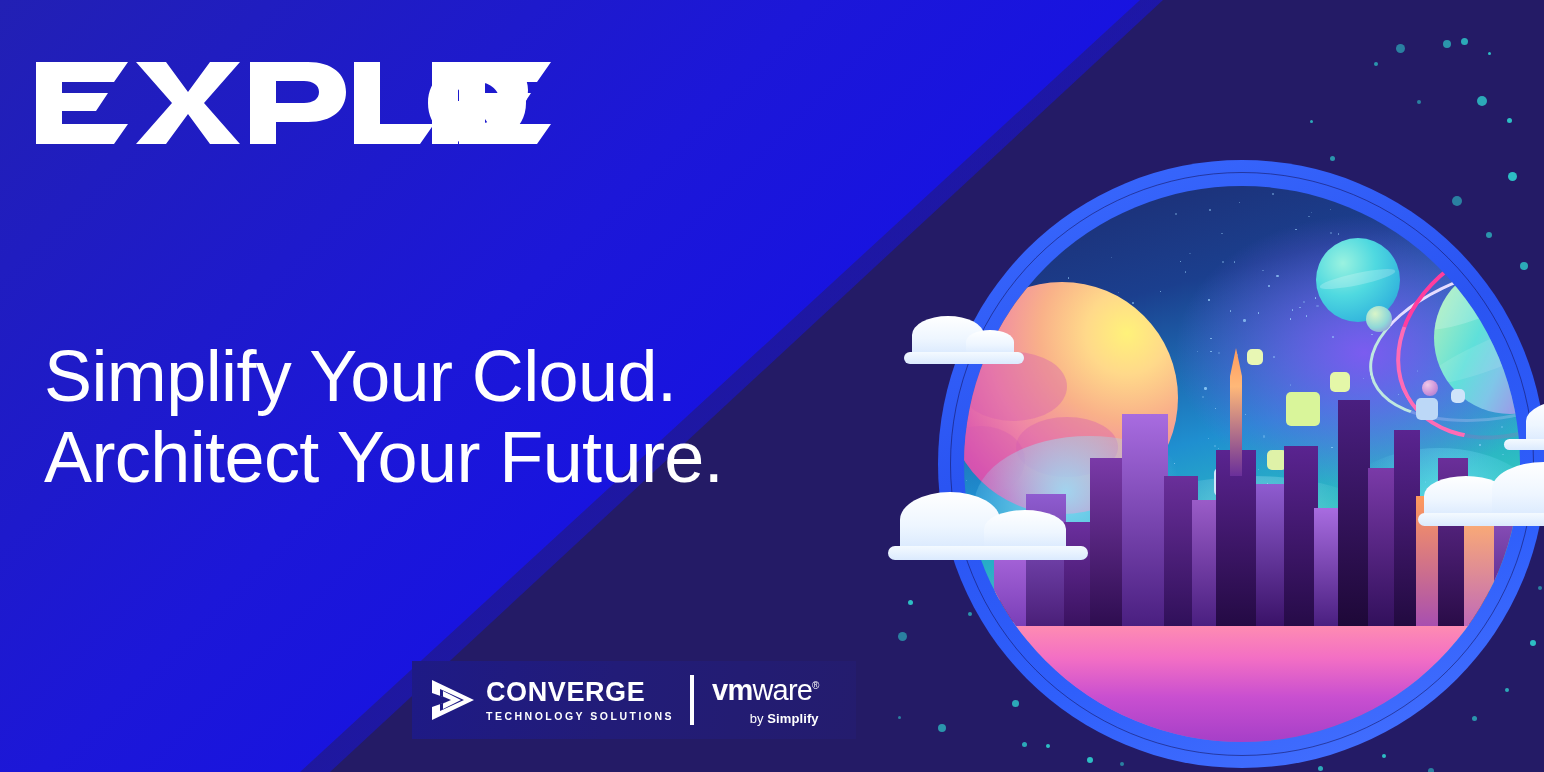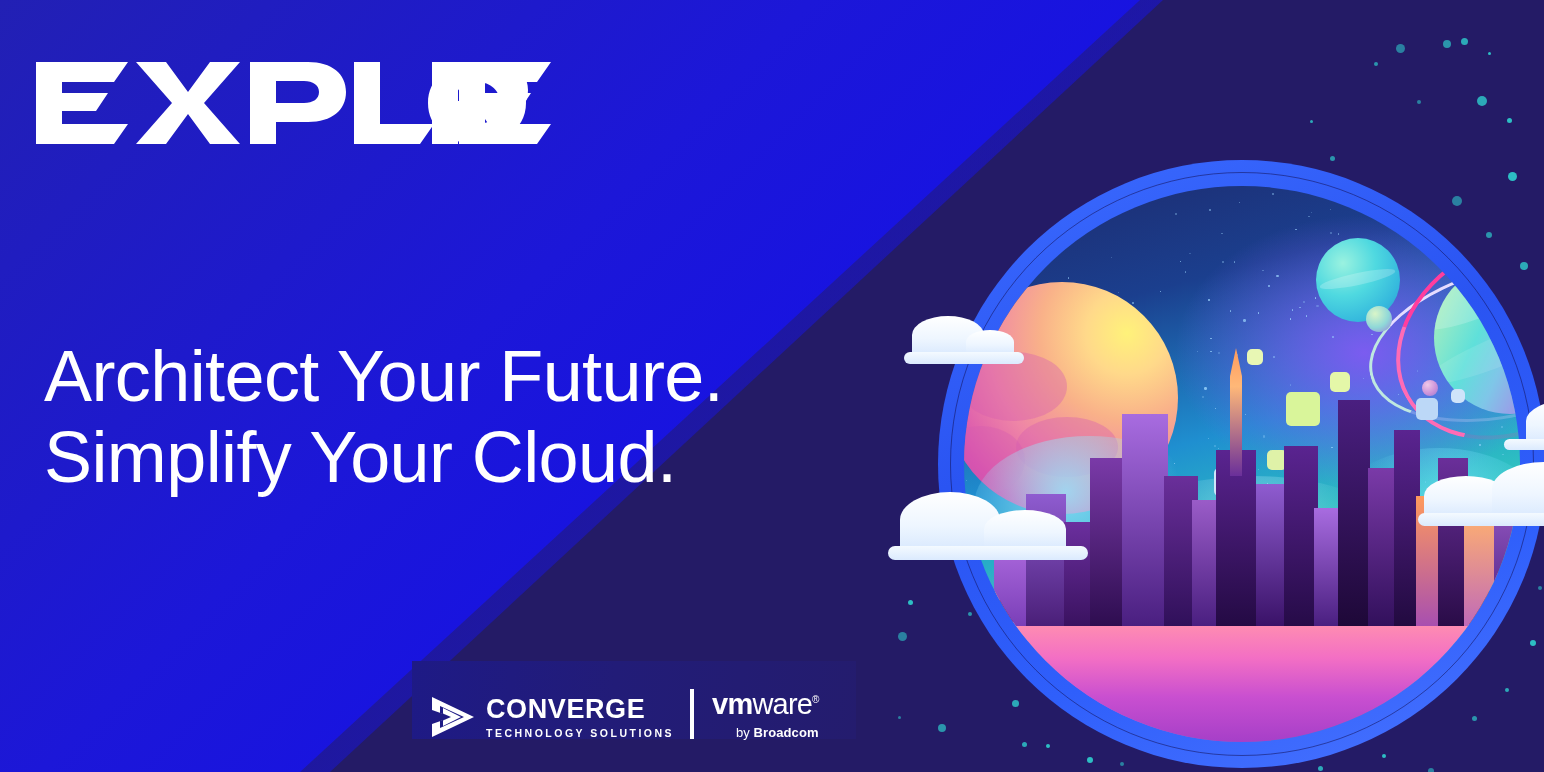--- a/index.html
+++ b/index.html
@@ -149,21 +149,21 @@
     color:#ffffff;
     font-size:38px; font-weight:300; letter-spacing:-0.2px;
     white-space:nowrap;
   }
 
   
   #lockup {
     position:absolute; left:412px; top:661px;
     width:444px; height:78px;
     background:linear-gradient(100deg,#1e1a86 0%,#221c78 45%,#241c6e 100%);
-    display:flex; align-items:flex-end;
+    display:flex; align-items:center;
   }
   #converge-block { display:flex; align-items:center; padding-left:18px; }
   #converge-mark { width:46px; height:44px; flex:none; margin-right:10px; }
   #converge-words { color:#fff; }
   #converge-name { font-size:27px; font-weight:bold; letter-spacing:0.6px; line-height:1; }
   #converge-tag { font-size:10.5px; font-weight:bold; letter-spacing:2.5px; line-height:1; margin-top:5px; }
   #lock-divider { width:4px; height:50px; background:#fff; margin:0 18px 0 16px; flex:none; }
   #vmware-block { color:#fff; }
   #vmware-name { font-size:29px; line-height:1; letter-spacing:-0.8px; white-space:nowrap; }
   #vmware-name .vm { font-weight:bold; }
@@ -455,22 +455,22 @@
         <path d="M443 0 C472 0 492 17 492 41 C492 65 472 82 443 82 C414 82 394 65 394 41 C394 17 414 0 443 0 Z M443 20 C429 20 420 29 420 41 C420 53 429 62 443 62 C457 62 466 53 466 41 C466 29 457 20 443 20 Z" transform="translate(-2 0)"></path>
 
         <path d="M500 0 H560 C583 0 596 11 596 28 C596 40 590 49 579 54 L600 82 H570 L553 57 H526 V82 H500 Z M526 19 V39 H556 C565 39 570 35 570 29 C570 23 565 19 556 19 Z" transform="translate(-104 0)"></path>
 
         <path d="M600 0 H692 L678 20 H626 V31 H672 L660 49 H626 V62 H692 L678 82 H600 Z" transform="translate(-177 0)"></path>
       </g>
     </svg>
   </div>
 
   <div id="headline">
+    <div>Simplify Your Cloud.</div>
     <div>Architect Your Future.</div>
-    <div>Simplify Your Cloud.</div>
   </div>
 
 
   <div id="lockup">
     <div id="converge-block">
       <svg id="converge-mark" viewBox="0 0 46 44">
         <path d="M2 2 L2 15 L22 22 L2 29 L2 42 L44 22 Z" fill="#ffffff"></path>
         <path d="M2 2 L2 15 L22 22 L2 29 L2 42 L44 22 Z" fill="none" stroke="#1e1a86" stroke-width="0"></path>
         <path d="M10 11 L10 18 L20 22 L10 26 L10 33 L34 22 Z" fill="#1e1a86"></path>
         <path d="M13 13 L13 18.5 L21 22 L13 25.5 L13 31 L31 22 Z" fill="#ffffff"></path>
@@ -478,17 +478,17 @@
       <div id="converge-words">
         <div id="converge-name">CONVERGE</div>
         <div id="converge-tag">TECHNOLOGY SOLUTIONS</div>
       </div>
     </div>
 
     <div id="lock-divider"></div>
 
     <div id="vmware-block">
       <div id="vmware-name"><span class="vm">vm</span><span class="ware">ware</span><span class="reg">®</span></div>
-      <div id="vmware-sub"><span class="by">by </span><span class="bc">Broadcom</span></div>
+      <div id="vmware-sub"><span class="by">by </span><span class="bc">Simplify</span></div>
     </div>
   </div>
 
 </div>
 
 </body></html>

